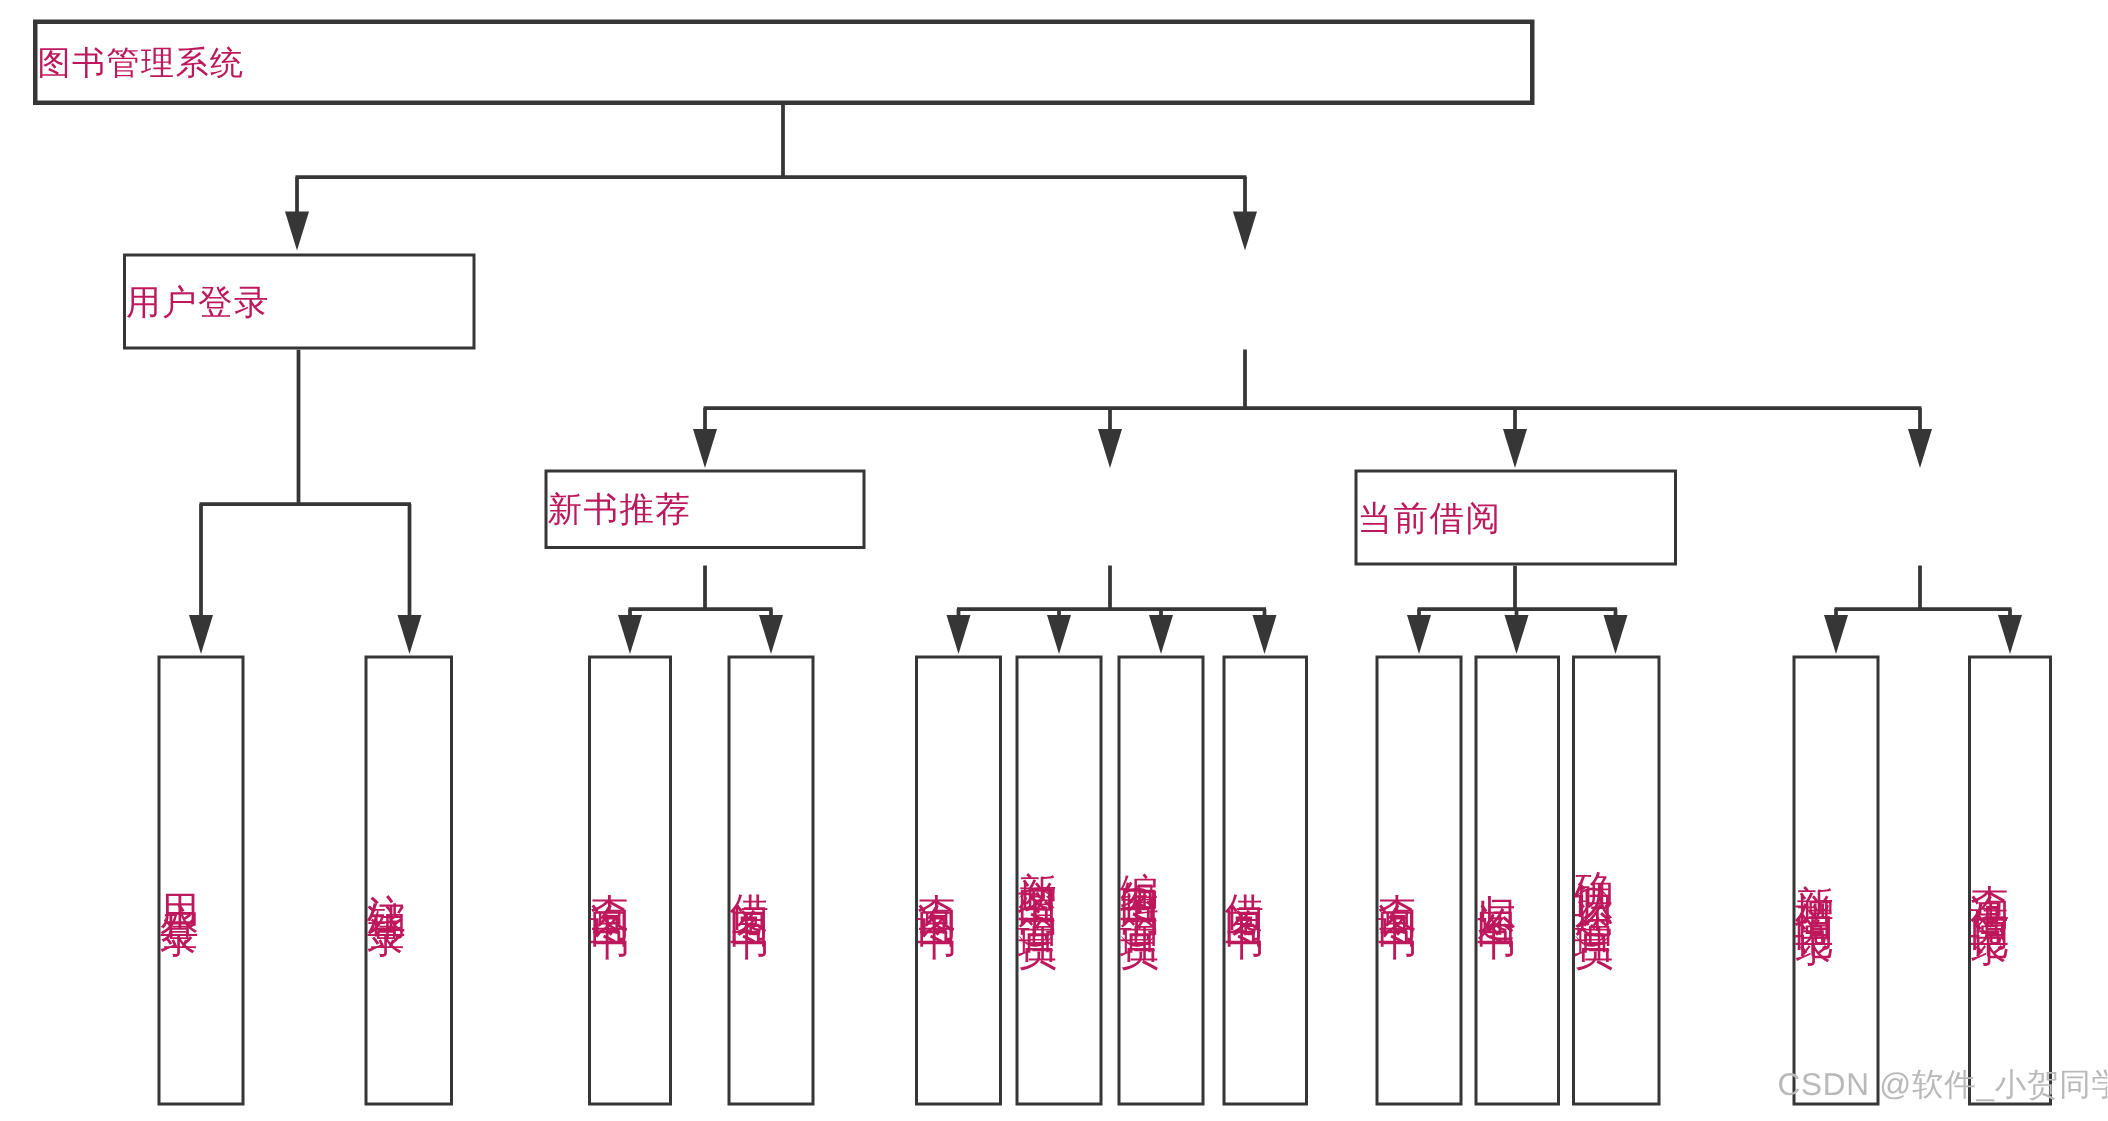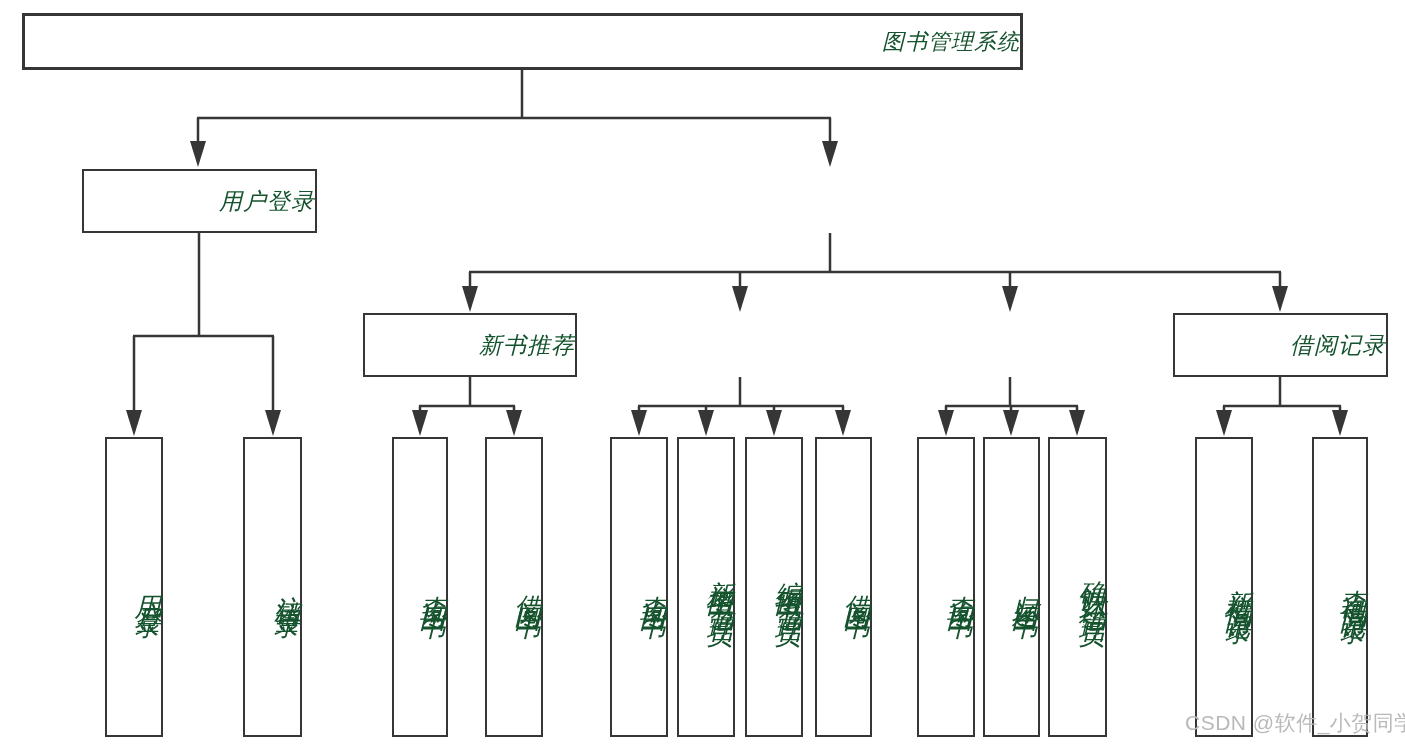--- a/index.html
+++ b/index.html
@@ -20,26 +20,25 @@
     left: 0;
     top: 0;
     width: 1405px;
     height: 747px;
   }
   .node {
     position: absolute;
     box-sizing: border-box;
     background: #ffffff;
     border: 2px solid #363636;
-    color: #14532d;
+    color: #be185d;
     display: flex;
     align-items: center;
-    justify-content: flex-end;
+    justify-content: flex-start;
     text-align: center;
-    font-style: italic;
   }
   .node.root {
     border-width: 3px;
     font-size: 22px;
     letter-spacing: 1px;
   }
   .node.h2, .node.h3 {
     border-width: 2.5px;
     font-size: 23px;
     letter-spacing: 1px;
@@ -109,25 +108,25 @@
   </svg>
 
   <div class="node root" style="left:22px;top:13px;width:1001px;height:57px">
     <span>图书管理系统</span>
   </div>
 
   <div class="node h2" style="left:82px;top:169px;width:235px;height:64px">
     <span>用户登录</span>
   </div>
 
-  <div class="node h3" style="left:363px;top:313px;width:214px;height:64px">
+  <div class="node h3" style="left:363px;top:313px;width:214px;height:53px">
     <span>新书推荐</span>
   </div>
-  <div class="node h3" style="left:1173px;top:313px;width:215px;height:64px">
-    <span>借阅记录</span>
+  <div class="node h3" style="left:903px;top:313px;width:215px;height:64px">
+    <span>当前借阅</span>
   </div>
 
   <div class="node leaf" style="left:105px;top:437px;width:58px;height:300px">
     <span class="vtext">用户登录</span>
   </div>
   <div class="node leaf" style="left:243px;top:437px;width:59px;height:300px">
     <span class="vtext">注销登录</span>
   </div>
 
   <div class="node leaf" style="left:392px;top:437px;width:56px;height:300px">

